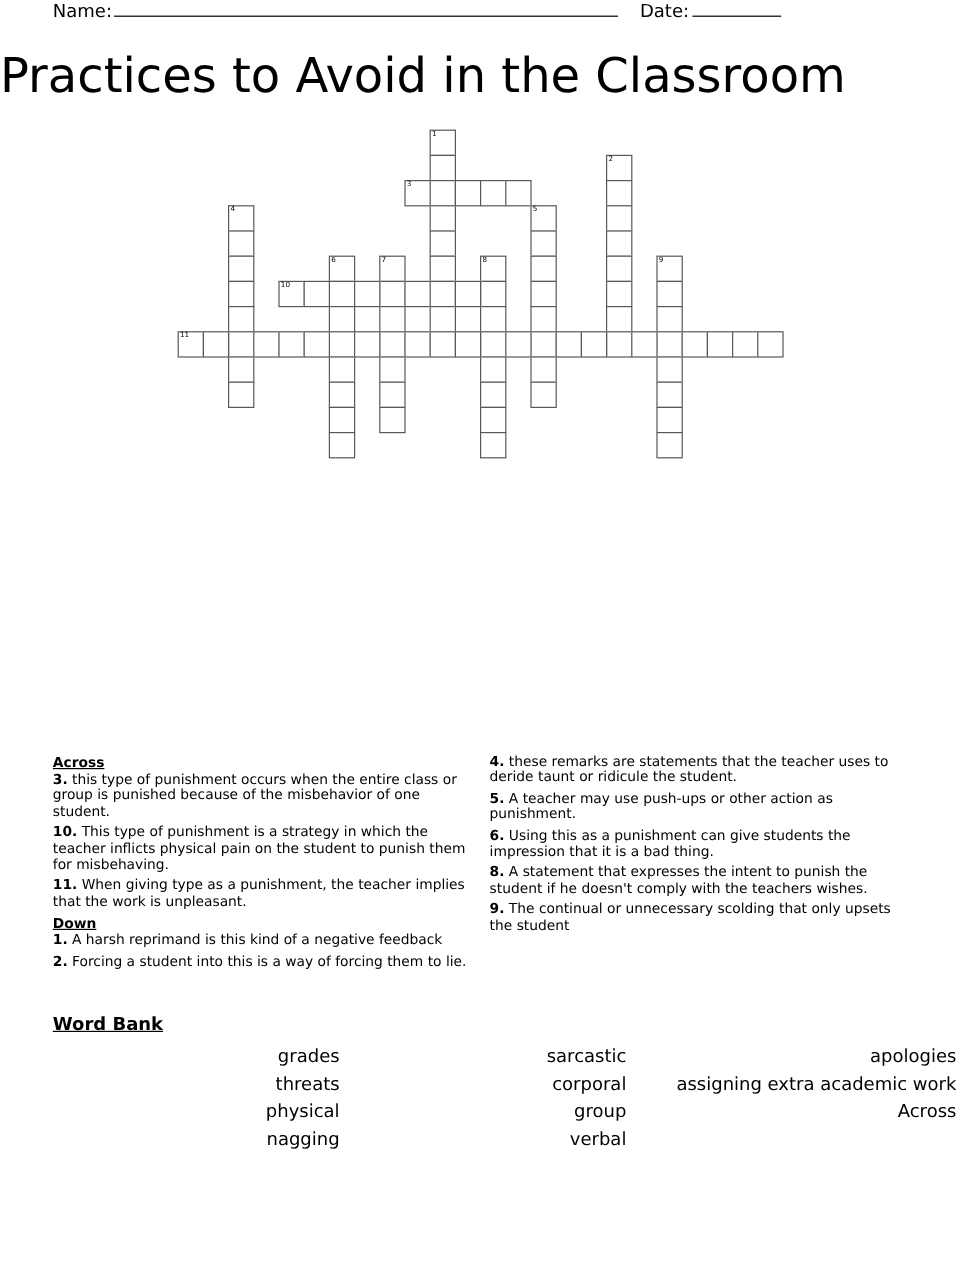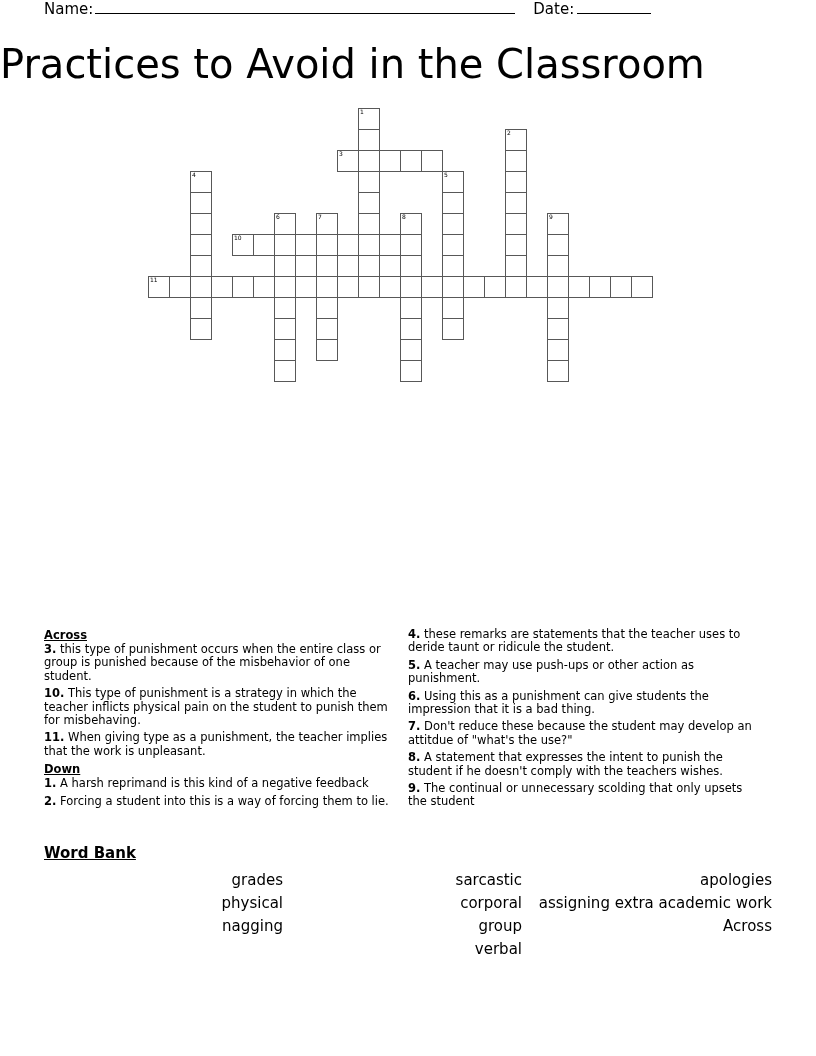--- a/index.html
+++ b/index.html
@@ -133,21 +133,21 @@
     margin-bottom: 6px;
   }
   .wb-cols {
     display: flex;
     text-align: right;
   }
   .wb-col {
     width: 239px;
     flex: 0 0 auto;
   }
-  .wb-col.wide { width: 250px; }
+  .wb-col.wide { width: 250px; margin-left: 25px; }
   .wb-item {
     font-size: 15px;
     line-height: 23px;
     height: 23px;
     white-space: nowrap;
   }
 </style>
 </head>
 <body>
 
@@ -310,39 +310,36 @@
     </div>
     <div class="clue">
       <b>5.</b>
       <span>A teacher may use push-ups or other action as punishment.</span>
     </div>
     <div class="clue">
       <b>6.</b>
       <span>Using this as a punishment can give students the impression that it is a bad thing.</span>
     </div>
     <div class="clue">
-      <b>7.</b>
-      <span>Don't reduce these because the student may develop an attitdue of "what's the use?"</span>
-    </div>
-    <div class="clue">
       <b>8.</b>
       <span>A statement that expresses the intent to punish the student if he doesn't comply with the teachers wishes.</span>
     </div>
     <div class="clue">
       <b>9.</b>
       <span>The continual or unnecessary scolding that only upsets the student</span>
     </div>
   </div>
 </div>
 
 <div class="wordbank">
   <div class="wb-heading">Word Bank</div>
   <div class="wb-cols">
     <div class="wb-col">
       <div class="wb-item">grades</div>
+      <div class="wb-item">threats</div>
       <div class="wb-item">physical</div>
       <div class="wb-item">nagging</div>
     </div>
     <div class="wb-col">
       <div class="wb-item">sarcastic</div>
       <div class="wb-item">corporal</div>
       <div class="wb-item">group</div>
       <div class="wb-item">verbal</div>
     </div>
     <div class="wb-col wide">

